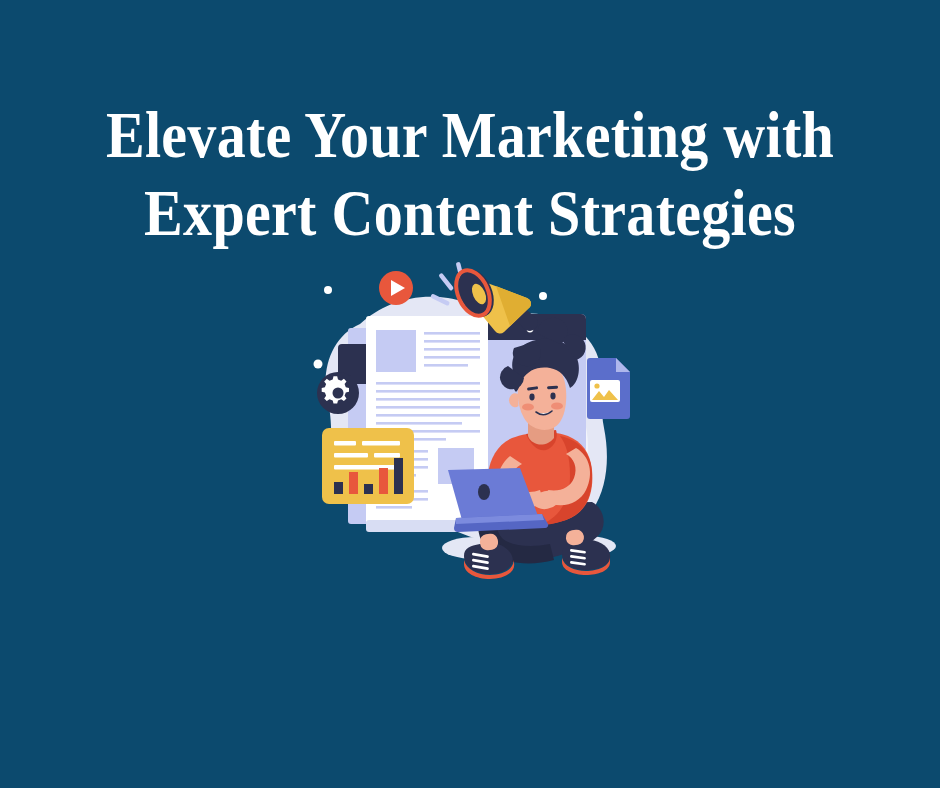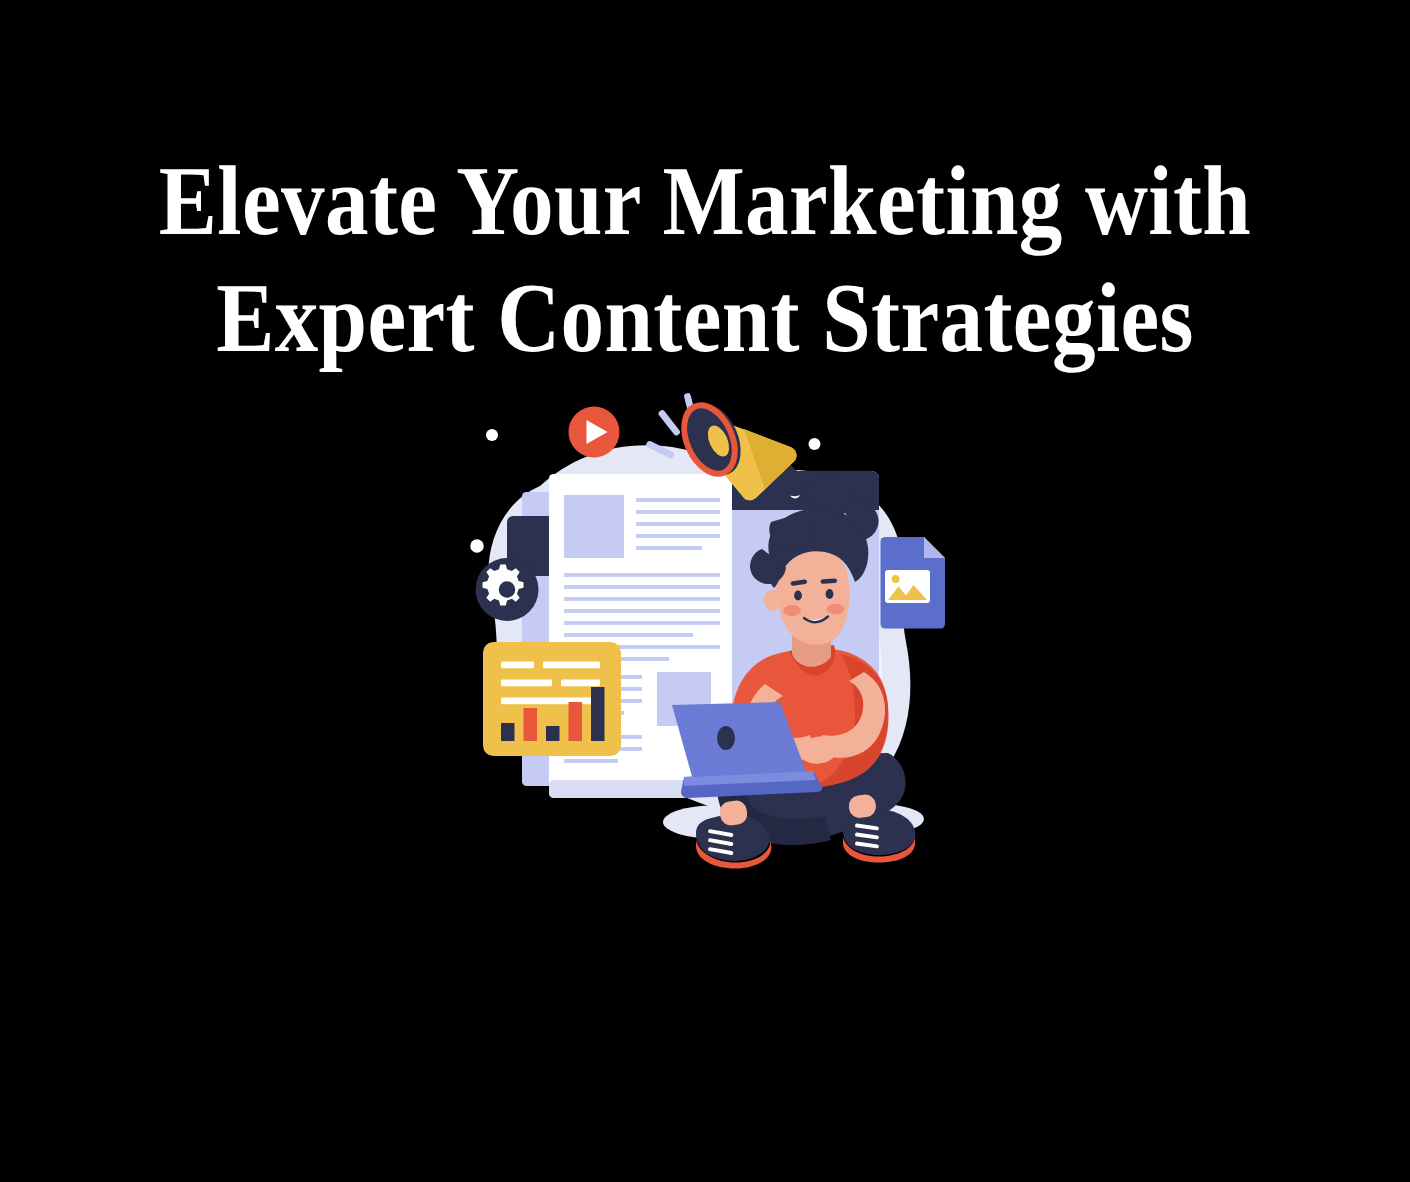--- a/index.html
+++ b/index.html
@@ -4,21 +4,21 @@
 <style>
   * { margin:0; padding:0; box-sizing:border-box; }
   html, body {
     width:940px; height:788px;
     overflow:hidden;
     font-family:"Liberation Serif", serif;
   }
   #poster {
     position:relative;
     width:940px; height:788px;
-    background:#000000;
+    background:#0c4a6e;
     overflow:hidden;
   }
   #headline {
     position:absolute;
     left:0; top:96px;
     width:940px;
     text-align:center;
     color:#FFFFFF;
     font-family:"Liberation Serif", serif;
     font-size:66px;

